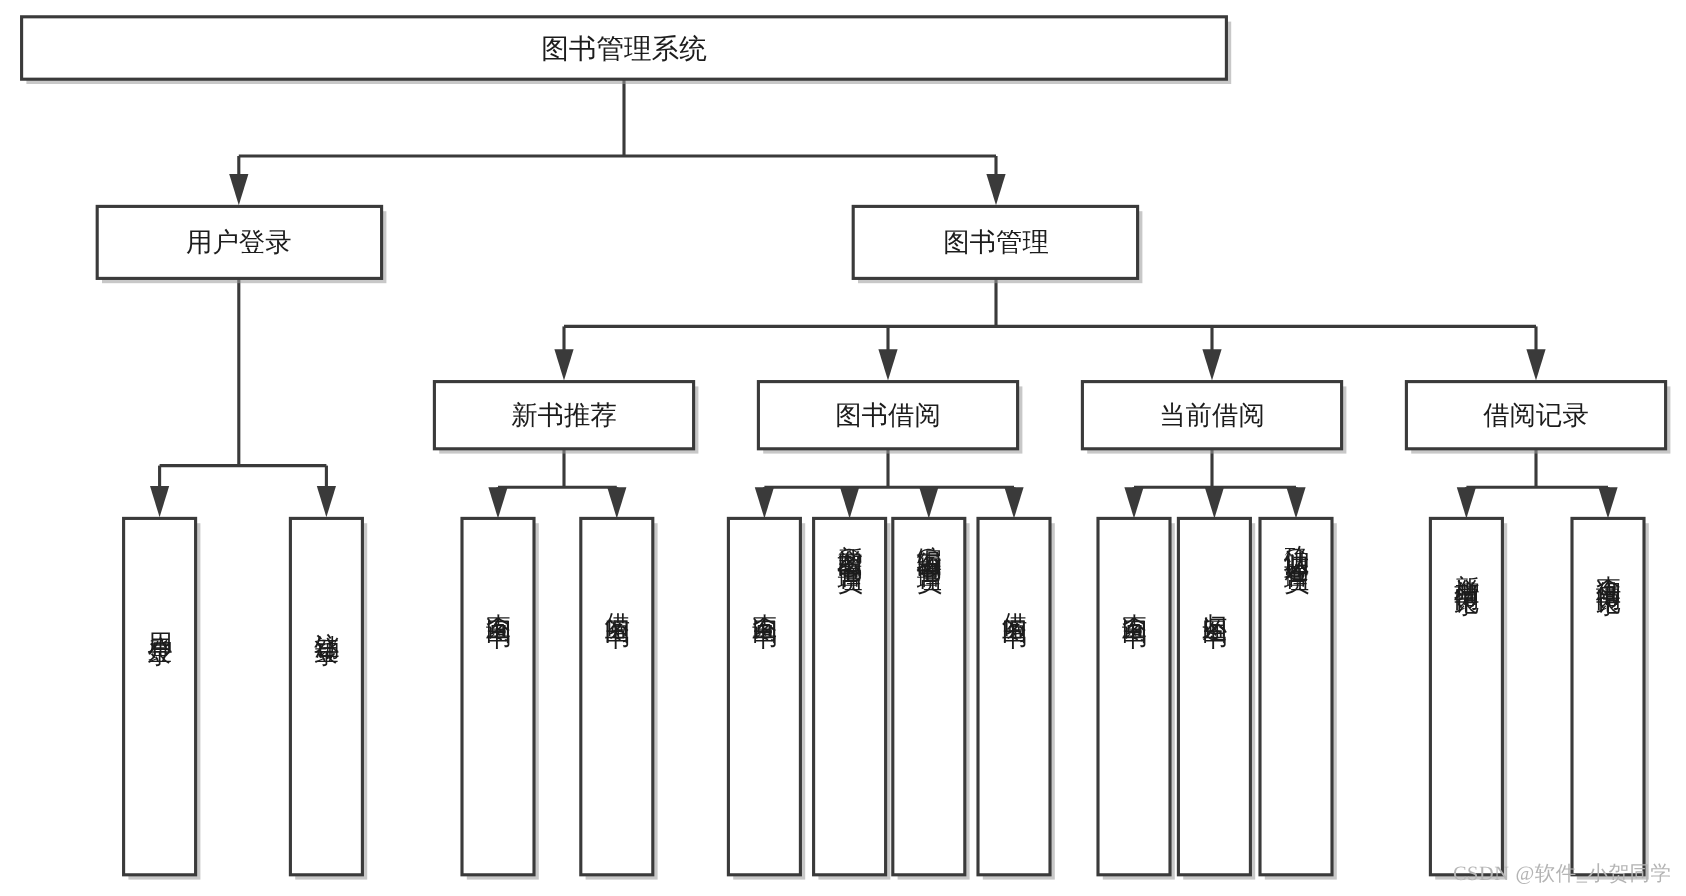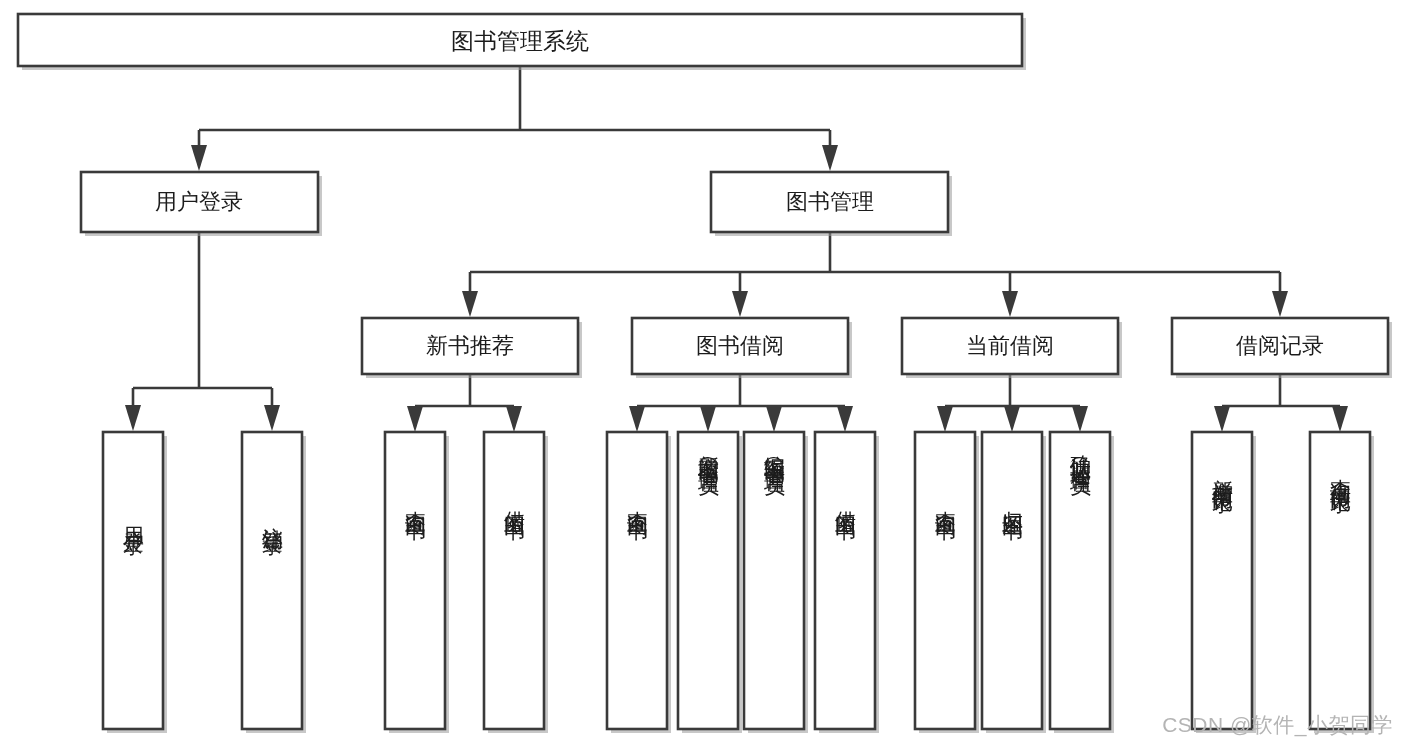--- a/index.html
+++ b/index.html
@@ -70,22 +70,22 @@
     font-size: 21px;
     line-height: 1.28;
     letter-spacing: 3px;
     color: #1c1c1c;
     white-space: nowrap;
   }
   #watermark {
     position: absolute;
     right: 12px;
     bottom: 8px;
-    font-family: Liberation Sans, sans-serif;
-    font-size: 21px;
+    font-family: Liberation Serif, serif;
+    font-size: 17px;
     color: #b4b4b4;
     letter-spacing: 0.5px;
     user-select: none;
   }
 </style>
 </head>
 <body>
 
 <div id="diagram-root">
 

